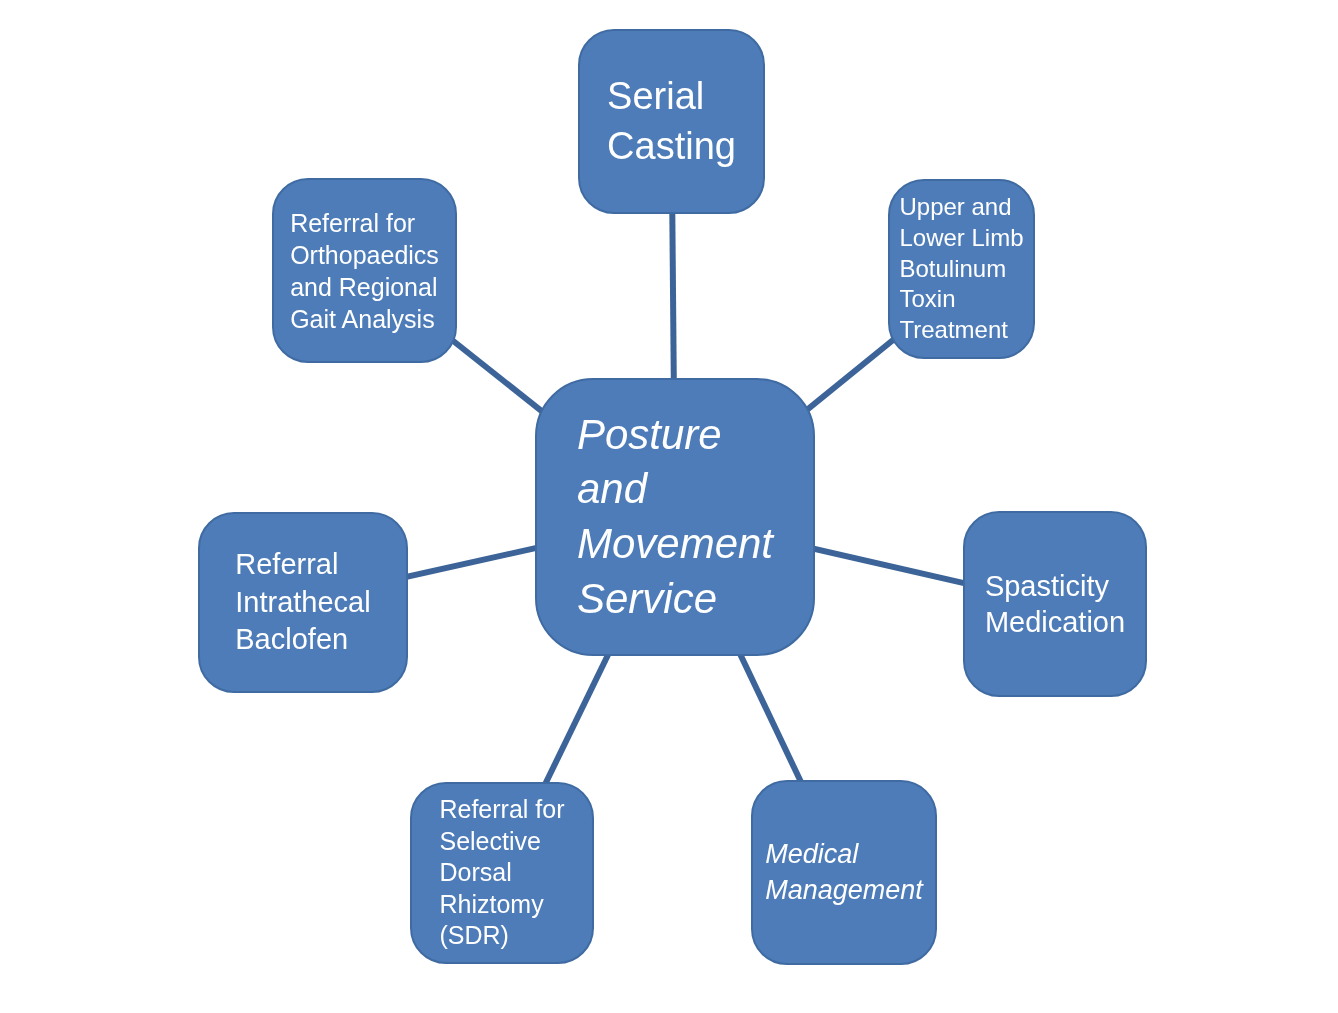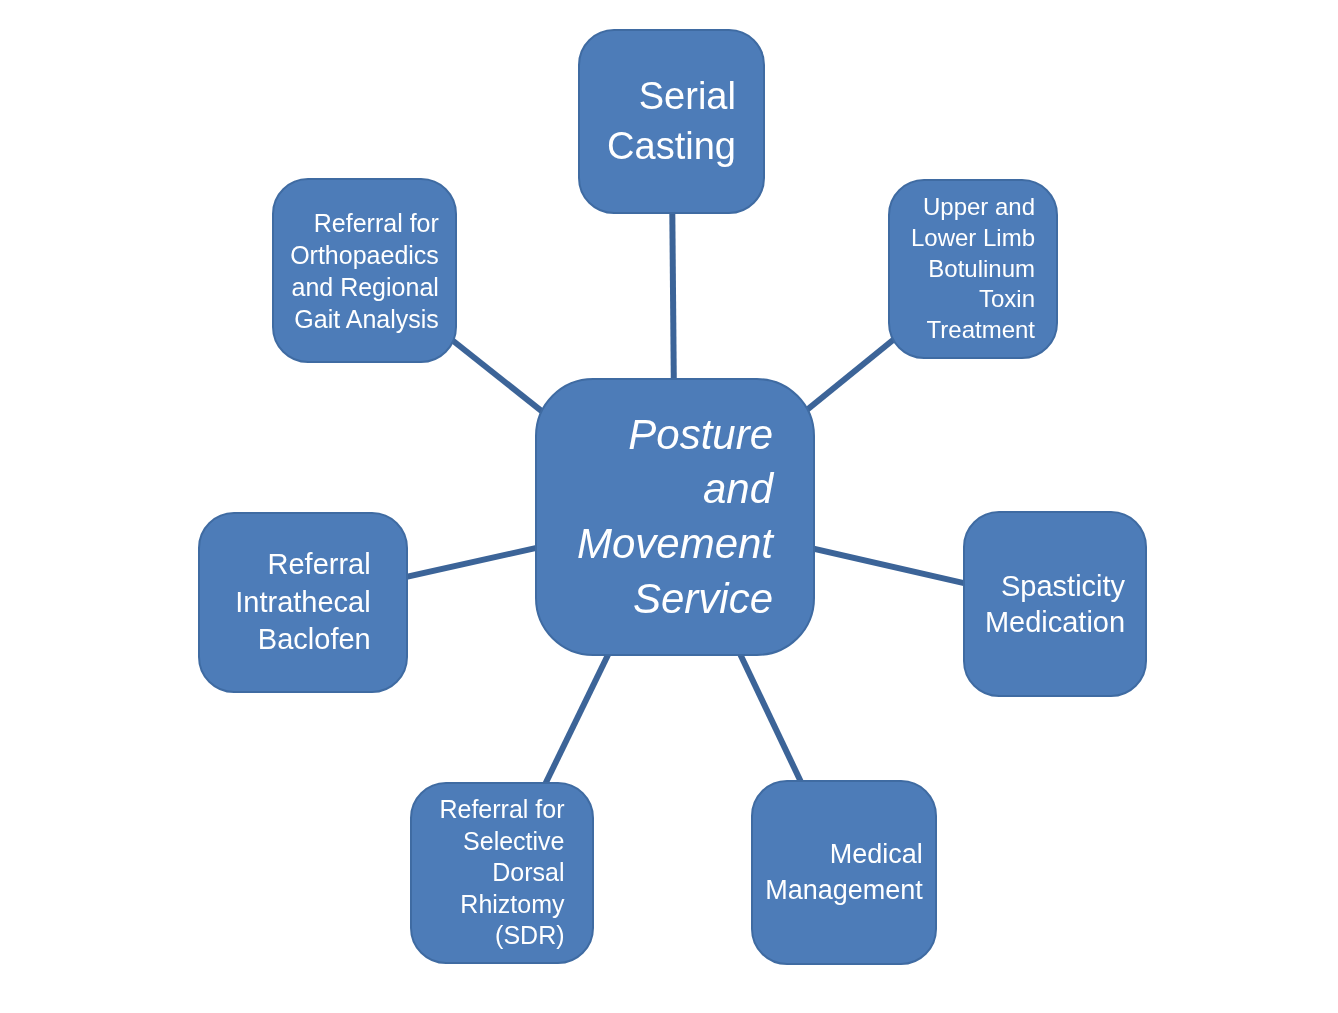--- a/index.html
+++ b/index.html
@@ -24,41 +24,41 @@
   .node {
     position: absolute;
     z-index: 2;
     box-sizing: border-box;
     background: var(--fill, #4d7cb8);
     border: 2px solid var(--border, #3f6ba2);
     color: var(--text, #ffffff);
     display: flex;
     align-items: center;
     justify-content: center;
-    text-align: right;
+    text-align: left;
     border-radius: 36px;
     padding: 6px;
   }
   .node .label {
     white-space: pre-line;
   }
   #node-hub {
     left: 535px; top: 378px;
     width: 280px; height: 278px;
     border-radius: 58px;
     font-size: 42px; line-height: 1.3; font-style: italic;
   }
   #node-serial {
     left: 578px; top: 29px;
     width: 187px; height: 185px;
     font-size: 38px; line-height: 1.3;
   }
   #node-botulinum {
     left: 888px; top: 179px;
-    width: 170px; height: 180px;
+    width: 147px; height: 180px;
     font-size: 24px; line-height: 1.28;
   }
   #node-orthopaedics {
     left: 272px; top: 178px;
     width: 185px; height: 185px;
     font-size: 25px; line-height: 1.28;
   }
   #node-intrathecal {
     left: 198px; top: 512px;
     width: 210px; height: 181px;
@@ -70,21 +70,21 @@
     font-size: 29px; line-height: 1.25;
   }
   #node-sdr {
     left: 410px; top: 782px;
     width: 184px; height: 182px;
     font-size: 25px; line-height: 1.26;
   }
   #node-medical {
     left: 751px; top: 780px;
     width: 186px; height: 185px;
-    font-size: 27px; line-height: 1.3;
+    font-size: 27px; line-height: 1.3; font-style: italic;
   }
 </style>
 </head>
 <body>
 
 <div id="canvas">
   <svg id="connectors" width="1338" height="1013">
       <line x1="675" y1="517" x2="671.5" y2="121.5" stroke="#3c6498" stroke-width="6"></line>
       <line x1="675" y1="517" x2="980.5" y2="269" stroke="#3c6498" stroke-width="6"></line>
       <line x1="675" y1="517" x2="364.5" y2="270.5" stroke="#3c6498" stroke-width="6"></line>

